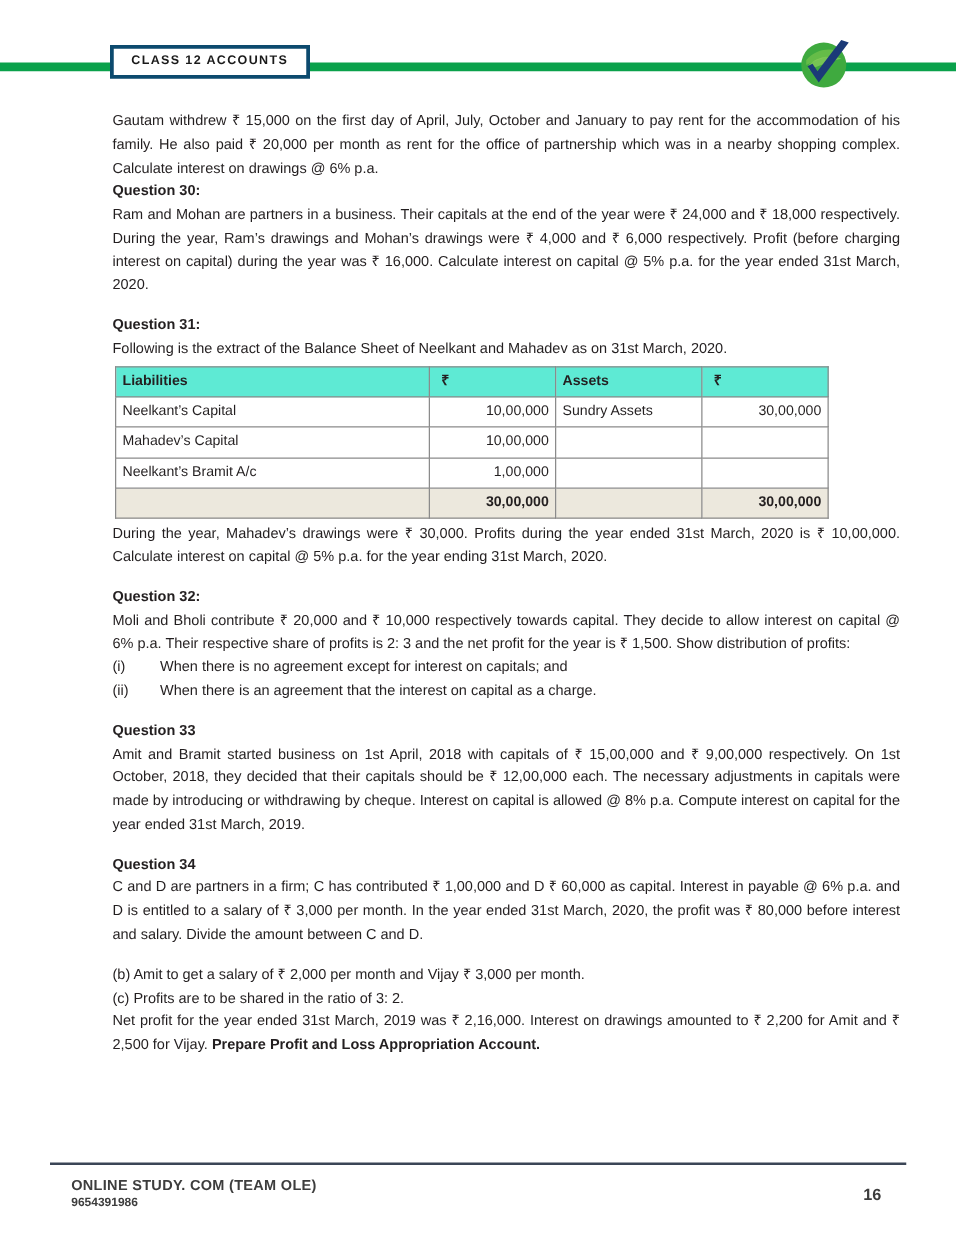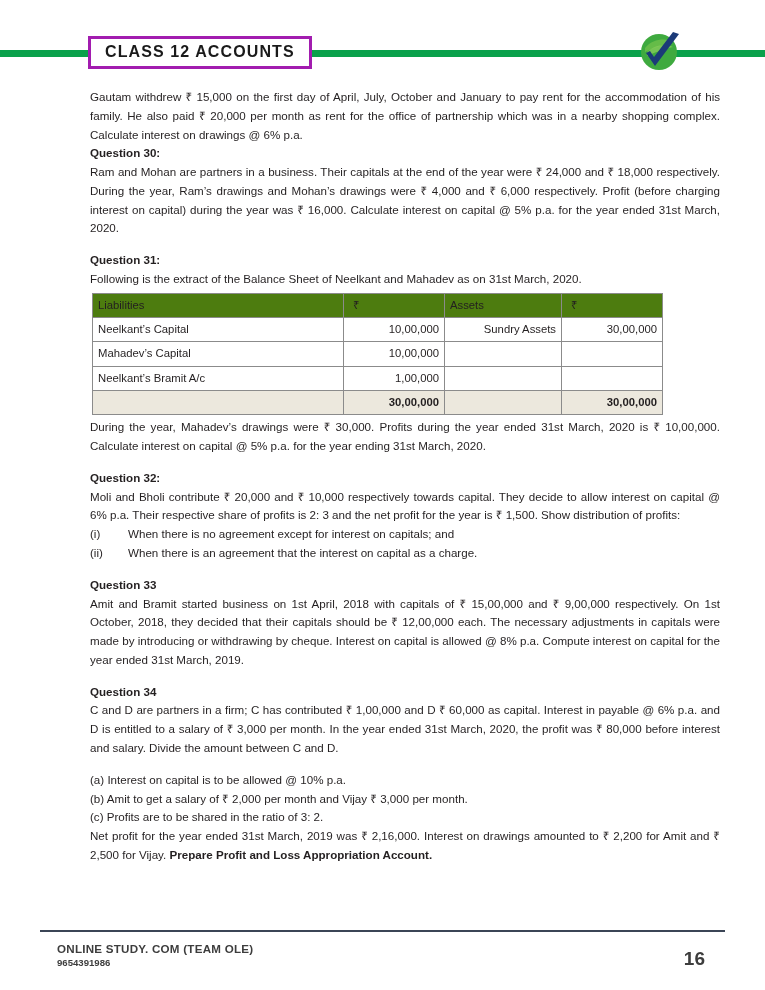--- a/index.html
+++ b/index.html
@@ -26,24 +26,24 @@
     left: 0;
     right: 0;
     top: 50px;
     height: 7px;
     background: #0aa14b;
   }
   .header-badge {
     position: absolute;
     left: 88px;
     top: 36px;
-    border: 3px solid #a21caf;
+    border: 3px solid #0c4a6e;
     background: #ffffff;
     padding: 4px 14px 5px 14px;
-    font-size: 16px;
+    font-size: 10px;
     font-weight: bold;
     letter-spacing: 1.1px;
     color: #1a1a1a;
     line-height: 1.15;
     white-space: nowrap;
     z-index: 3;
   }
   .header-logo {
     position: absolute;
     right: 78px;
@@ -95,32 +95,32 @@
   }
   .bs-table td, .bs-table th {
     border: 1px solid #8b8b8b;
     padding: 2px 5px 3px 5px;
     height: 17px;
     vertical-align: middle;
     font-weight: normal;
     color: #231f20;
   }
   .bs-table thead th {
-    background: #4d7c0f;
-    font-weight: normal;
+    background: #5eead4;
+    font-weight: bold;
     text-align: left;
   }
   .bs-table tbody td { background: #ffffff; }
   .bs-table tfoot td {
     background: #ece8dd;
     font-weight: bold;
   }
   .c-lia { width: 240px; text-align: left; }
   .c-num1 { width: 86px; text-align: right; }
-  .c-ast { width: 106px; text-align: right; }
+  .c-ast { width: 106px; text-align: left; }
   .c-num2 { width: 86px; text-align: right; }
   .bs-table th.c-num1, .bs-table th.c-num2 { text-align: left; padding-left: 9px; }
   td.small-lab { font-size: 10.4px; }
 
   
   .page-footer {
     position: absolute;
     left: 0;
     right: 0;
     bottom: 0;
@@ -148,21 +148,21 @@
   .footer-phone {
     font-size: 9.6px;
     font-weight: bold;
     color: #3d3d3d;
     margin-top: 2px;
   }
   .footer-page {
     position: absolute;
     right: 60px;
     top: 42px;
-    font-size: 19px;
+    font-size: 13px;
     font-weight: bold;
     color: #3d3d3d;
   }
 </style>
 </head>
 <body>
 
 <div class="page-header">
   <div class="header-rule"></div>
   <div class="header-badge">CLASS  12  ACCOUNTS</div>
@@ -248,21 +248,20 @@
     <div class="qhead">Question 33</div>
     <p class="para">Amit and Bramit started business on 1st April, 2018 with capitals of ₹ 15,00,000 and ₹ 9,00,000 respectively. On 1st October, 2018, they decided that their capitals should be ₹ 12,00,000 each. The necessary adjustments in capitals were made by introducing or withdrawing by cheque. Interest on capital is allowed @ 8% p.a. Compute interest on capital for the year ended 31st March, 2019.</p>
   </div>
 
   <div class="block">
     <div class="qhead">Question 34</div>
     <p class="para">C and D are partners in a firm; C has contributed ₹ 1,00,000 and D ₹ 60,000 as capital. Interest in payable @ 6% p.a. and D is entitled to a salary of ₹ 3,000 per month. In the year ended 31st March, 2020, the profit was ₹ 80,000 before interest and salary. Divide the amount between C and D.</p>
   </div>
 
   <div class="block">
-    <div>(a) Interest on capital is to be allowed @ 10% p.a.</div>
     <div>(b) Amit to get a salary of ₹ 2,000 per month and Vijay ₹ 3,000 per month.</div>
     <div>(c) Profits are to be shared in the ratio of 3: 2.</div>
     <p class="para"><span>Net profit for the year ended 31st March, 2019 was ₹ 2,16,000. Interest on drawings amounted to ₹ 2,200 for Amit and ₹ 2,500 for Vijay. </span><b class="strong">Prepare Profit and Loss Appropriation Account.</b></p>
   </div>
 
 </div>
 
 <div class="page-footer">
   <div class="footer-rule"></div>
   <div class="footer-left">

